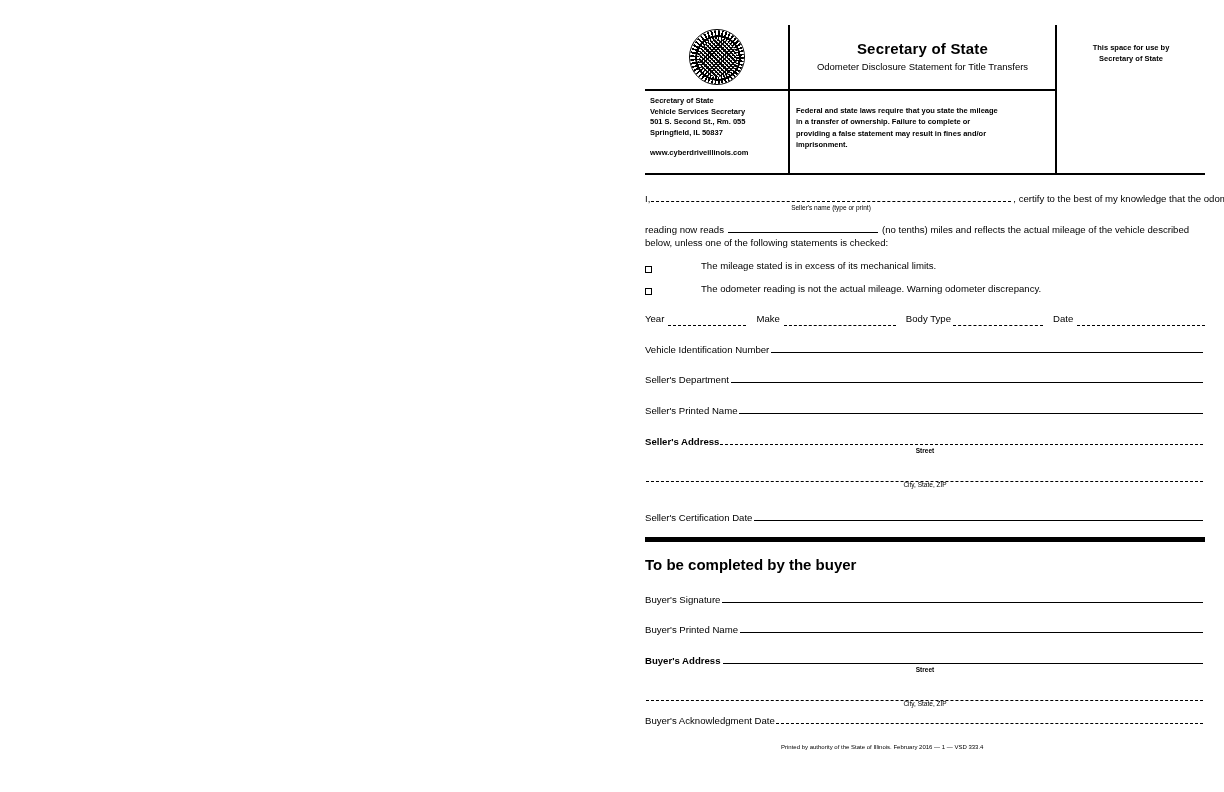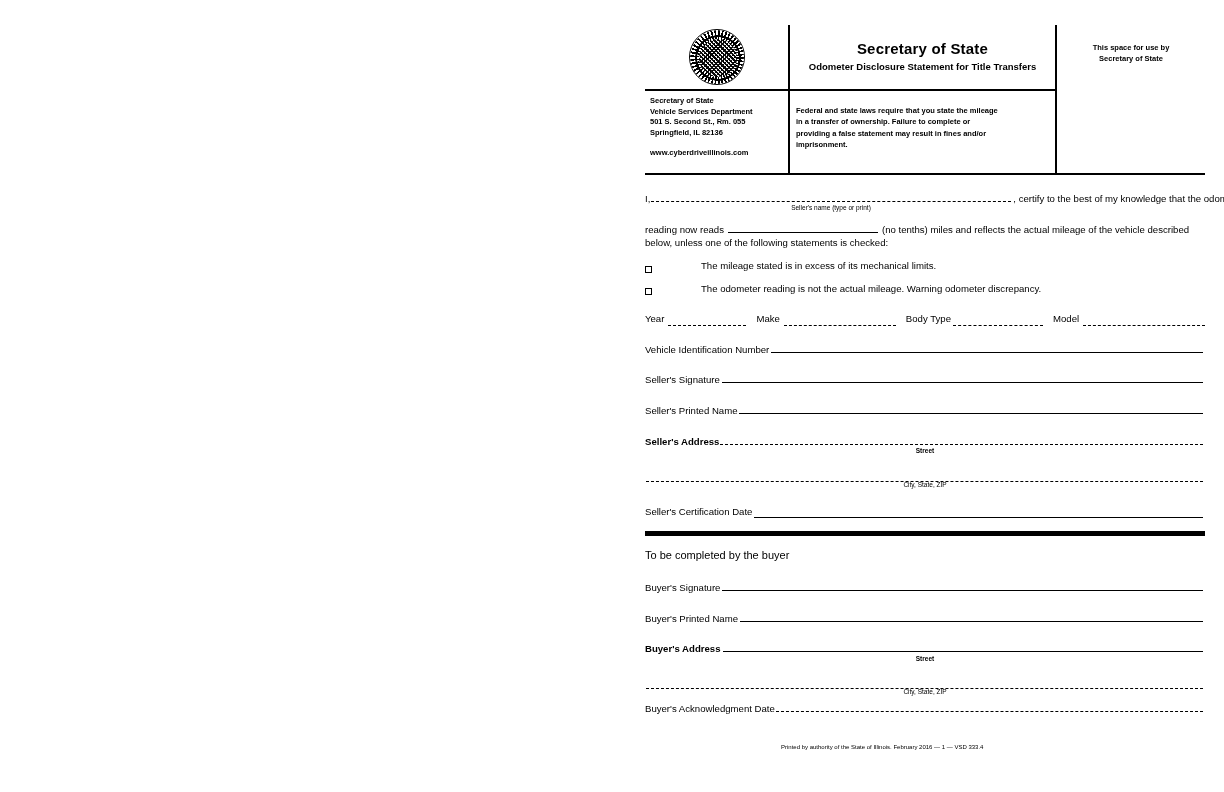--- a/index.html
+++ b/index.html
@@ -118,21 +118,21 @@
   .title-main {
     font-size: 15px;
     font-weight: bold;
     letter-spacing: .2px;
     line-height: 1.1;
     text-align: center;
     margin-bottom: 5px;
   }
   .title-sub {
     font-size: 9.5px;
-    font-weight: bold;
+    font-weight: normal;
     text-align: center;
     line-height: 1.15;
     white-space: nowrap;
   }
   .space-note {
     font-size: 7.5px;
     font-weight: bold;
     text-align: center;
     line-height: 1.4;
   }
@@ -252,21 +252,22 @@
   }
 
   .thick-rule {
     height: 5px;
     background: #000;
     margin-top: 13px;
   }
 
   .section-head {
     margin-top: 12px;
-    font-size: 11px;
+    font-size: 15px;
+    font-weight: bold;
   }
 
   .footer {
     position: absolute;
     left: 136px;
     top: 719px;
     font-size: 6px;
     white-space: nowrap;
   }
 </style>
@@ -293,23 +294,23 @@
           <div>Secretary of State</div>
         </div>
       </div>
     </div>
 
     <div class="mh-divider"></div>
 
     <div class="mh-row2">
       <div class="mh-col-addr">
         <div class="addr-line">Secretary of State</div>
-        <div class="addr-line">Vehicle Services Department</div>
+        <div class="addr-line">Vehicle Services Secretary</div>
         <div class="addr-line">501 S. Second St., Rm. 055</div>
-        <div class="addr-line">Springfield, IL 82136</div>
+        <div class="addr-line">Springfield, IL 50837</div>
         <div class="addr-gap"></div>
         <div class="addr-line">www.cyberdriveillinois.com</div>
       </div>
       <div class="mh-col-law">
         <div class="law-line">Federal and state laws require that you state the mileage</div>
         <div class="law-line">in a transfer of ownership. Failure to complete or</div>
         <div class="law-line">providing a false statement may result in fines and/or</div>
         <div class="law-line">imprisonment.</div>
       </div>
       <div class="mh-col-space2"></div>
@@ -343,31 +344,31 @@
       <span>The odometer reading is not the actual mileage. Warning odometer discrepancy.</span>
     </div>
 
     <div class="vehicle-row">
       <span class="lbl">Year</span>
       <span class="vl-year"></span>
       <span class="lbl">Make</span>
       <span class="vl-make"></span>
       <span class="lbl">Body Type</span>
       <span class="vl-body"></span>
-      <span class="lbl">Model</span>
+      <span class="lbl">Date</span>
       <span class="vl-model"></span>
     </div>
 
     <div class="field-row">
       <span class="lbl">Vehicle Identification Number</span>
       <span class="fill-solid"></span>
     </div>
 
     <div class="field-row">
-      <span class="lbl">Seller's Signature</span>
+      <span class="lbl">Seller's Department</span>
       <span class="fill-solid"></span>
     </div>
 
     <div class="field-row">
       <span class="lbl">Seller's Printed Name</span>
       <span class="fill-solid"></span>
     </div>
 
     <div class="row addr-street-row">
       <div class="cert-line">
@@ -377,21 +378,21 @@
       <div class="sub-caption">Street</div>
     </div>
 
     <div class="row addr-city-row">
       <div class="cert-line">
         <span class="fill-dash"></span>
       </div>
       <div class="sub-caption">City, State, ZIP</div>
     </div>
 
-    <div class="field-row" style="margin-top:16px;align-items:flex-end;">
+    <div class="field-row" style="margin-top:22px;">
       <span class="lbl">Seller's Certification Date</span>
       <span class="fill-solid"></span>
     </div>
 
     <div class="thick-rule"></div>
 
     <div class="section-head">To be completed by the buyer</div>
 
     <div class="field-row">
       <span class="lbl">Buyer's Signature</span>

